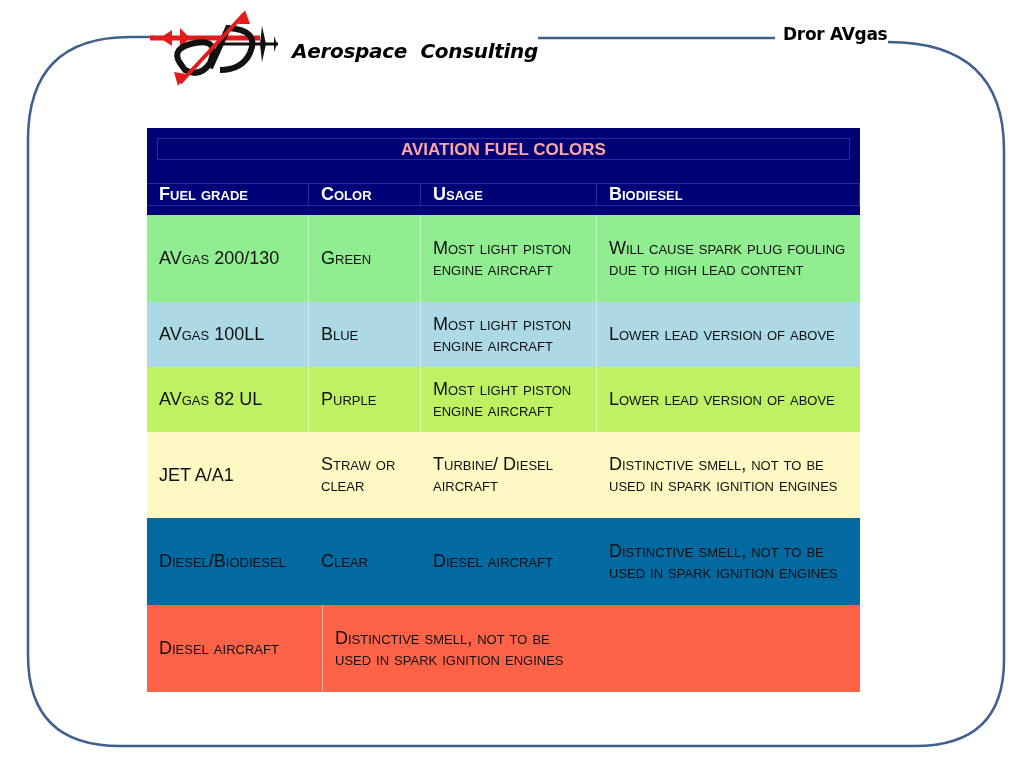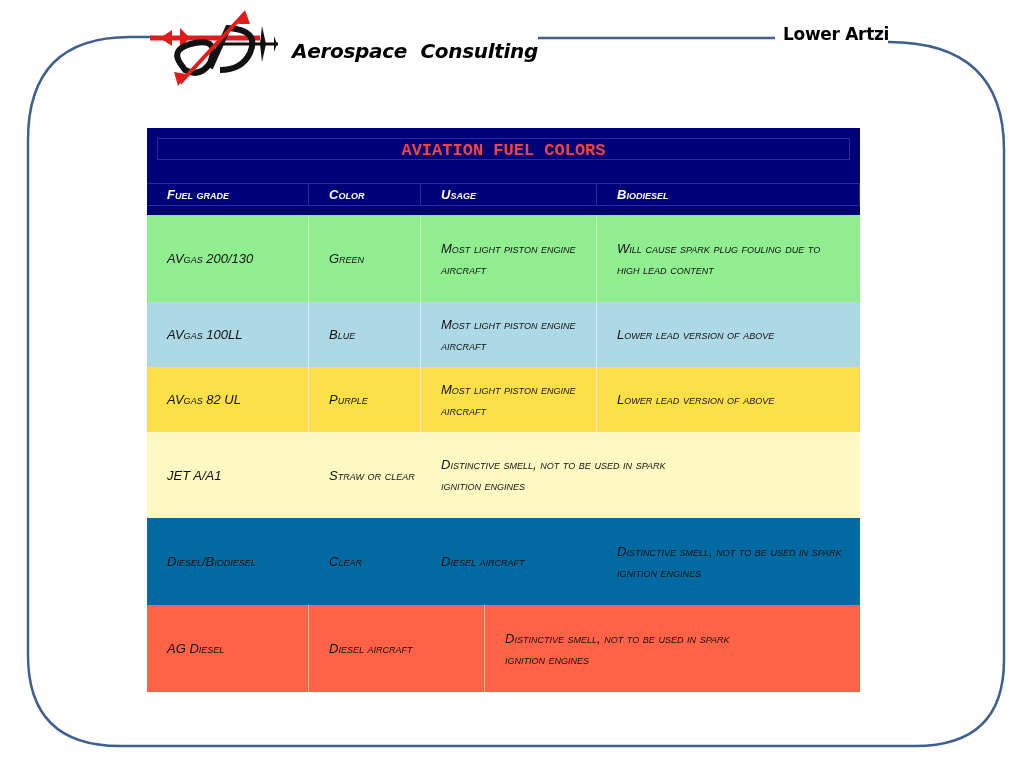--- a/index.html
+++ b/index.html
@@ -2,37 +2,37 @@
 <html><head>
 <meta charset="utf-8">
 <style>
   html, body { margin:0; padding:0; }
   body { width:1024px; height:768px; background:#ffffff; position:relative; overflow:hidden; font-family:"Liberation Sans", sans-serif; }
   .frame { position:absolute; left:0; top:0; width:1024px; height:768px; }
   .logo { position:absolute; left:150px; top:8px; width:130px; height:80px; }
   .brand { position:absolute; left:292px; top:39px; font-family:"DejaVu Sans", sans-serif; font-weight:bold; font-size:20px; color:#000; letter-spacing:-0.3px; white-space:pre;font-style:italic; }
   .author { position:absolute; left:783px; top:24px; font-family:"DejaVu Sans", sans-serif; font-weight:bold; font-size:17px; color:#000; letter-spacing:-0.3px; }
   .tbl { position:absolute; left:147px; top:128px; width:713px; }
-  .title-band { height:42px; background:#000077; color:#ef4444; font-weight:bold; font-size:17px; display:flex; align-items:center; justify-content:center; position:relative;font-family:Liberation Mono, monospace; }
+  .title-band { height:42px; background:#000077; color:#fca5a5; font-weight:bold; font-size:17px; display:flex; align-items:center; justify-content:center; position:relative; }
   .title-band::before { content:""; position:absolute; left:10px; right:10px; top:10px; bottom:10px; border:1px solid #2a2aa0; }
   .title-band span { position:relative; top:1px; }
   .row { display:flex; position:relative; }
   .hdr { height:45px; background:#000077; color:#fff; font-weight:bold; font-size:15px; font-variant:small-caps; }
   .hdr .cell { border-top:1px solid #2a2aa0; border-bottom:1px solid #2a2aa0; margin:13px 0 9px 0; }
-  .cell { display:flex; align-items:center; padding-left:20px; box-sizing:border-box; font-size:13px; font-variant:small-caps; line-height:21px; color:#111;font-style:italic; }
+  .cell { display:flex; align-items:center; padding-left:12px; box-sizing:border-box; font-size:18px; font-variant:small-caps; line-height:21px; color:#111; }
   .c1 { width:162px; }
   .c2 { width:112px; }
   .c3 { width:176px; }
   .c4 { width:263px; padding-right:14px; }
   .hdr .cell { color:#fff; border-right:1px solid #2a2aa0; }
   .body-row .cell { border-right:1px solid rgba(255,255,255,0.45); }
   .body-row .c4 { border-right:none; }
   .r-green { background:#90ee90; height:87px; }
   .r-blue { background:#add8e6; height:65px; }
-  .r-pink { background:#fde047; height:65px; }
+  .r-pink { background:#bef264; height:65px; }
   .r-cream { background:#fef9c3; height:86px; }
   .r-cream2 { background:#0369a1; height:87px; }
   .r-red { background:#ff6347; height:87px; }
   .r-cream .cell, .r-cream2 .cell { border-right:none; }
   .r-cream .c4, .r-cream2 .c4, .r-cream .c3, .r-cream2 .c3 { align-items:center; }
   .r-cream .c2 { align-items:center; }
 </style>
 </head>
 <body>
 
@@ -49,21 +49,21 @@
   <path d="M 60 60 L 78 20 Q 110 22 100 45 Q 92 62 70 62" fill="none" stroke="#111" stroke-width="6"></path>
   <line x1="95" y1="5" x2="30" y2="75" stroke="#e21b1b" stroke-width="4"></line>
   <polygon points="95,2 88,16 100,16" fill="#e21b1b"></polygon>
   <polygon points="28,78 24,64 36,66" fill="#e21b1b"></polygon>
   <line x1="70" y1="36" x2="128" y2="36" stroke="#111" stroke-width="3"></line>
   <polygon points="112,18 116,36 112,54 110,36" fill="#111"></polygon>
   <polygon points="124,28 127,36 124,44" fill="#111"></polygon>
 </svg>
 
 <div class="brand">Aerospace  Consulting</div>
-<div class="author">Lower Artzi</div>
+<div class="author">Dror AVgas</div>
 
 <div class="tbl">
   <div class="title-band">
     <span>AVIATION FUEL COLORS</span>
   </div>
   <div class="row hdr">
     <div class="cell c1">Fuel grade</div>
     <div class="cell c2">Color</div>
     <div class="cell c3">Usage</div>
     <div class="cell c4">Biodiesel</div>
@@ -86,28 +86,28 @@
   <div class="row body-row r-pink">
     <div class="cell c1">AVgas 82 UL</div>
     <div class="cell c2">Purple</div>
     <div class="cell c3">Most light piston engine aircraft</div>
     <div class="cell c4">Lower lead version of above</div>
   </div>
 
   <div class="row body-row r-cream">
     <div class="cell c1">JET A/A1</div>
     <div class="cell c2">Straw or clear</div>
+    <div class="cell c3">Turbine/ Diesel aircraft</div>
     <div class="cell c4">Distinctive smell, not to be used in spark ignition engines</div>
   </div>
 
   <div class="row body-row r-cream2">
     <div class="cell c1">Diesel/Biodiesel</div>
     <div class="cell c2">Clear</div>
     <div class="cell c3">Diesel aircraft</div>
     <div class="cell c4">Distinctive smell, not to be used in spark ignition engines</div>
   </div>
 
   <div class="row body-row r-red">
-    <div class="cell c1">AG Diesel</div>
     <div class="cell c3">Diesel aircraft</div>
     <div class="cell c4">Distinctive smell, not to be used in spark ignition engines</div>
   </div>
 </div>
 
 </body></html>

